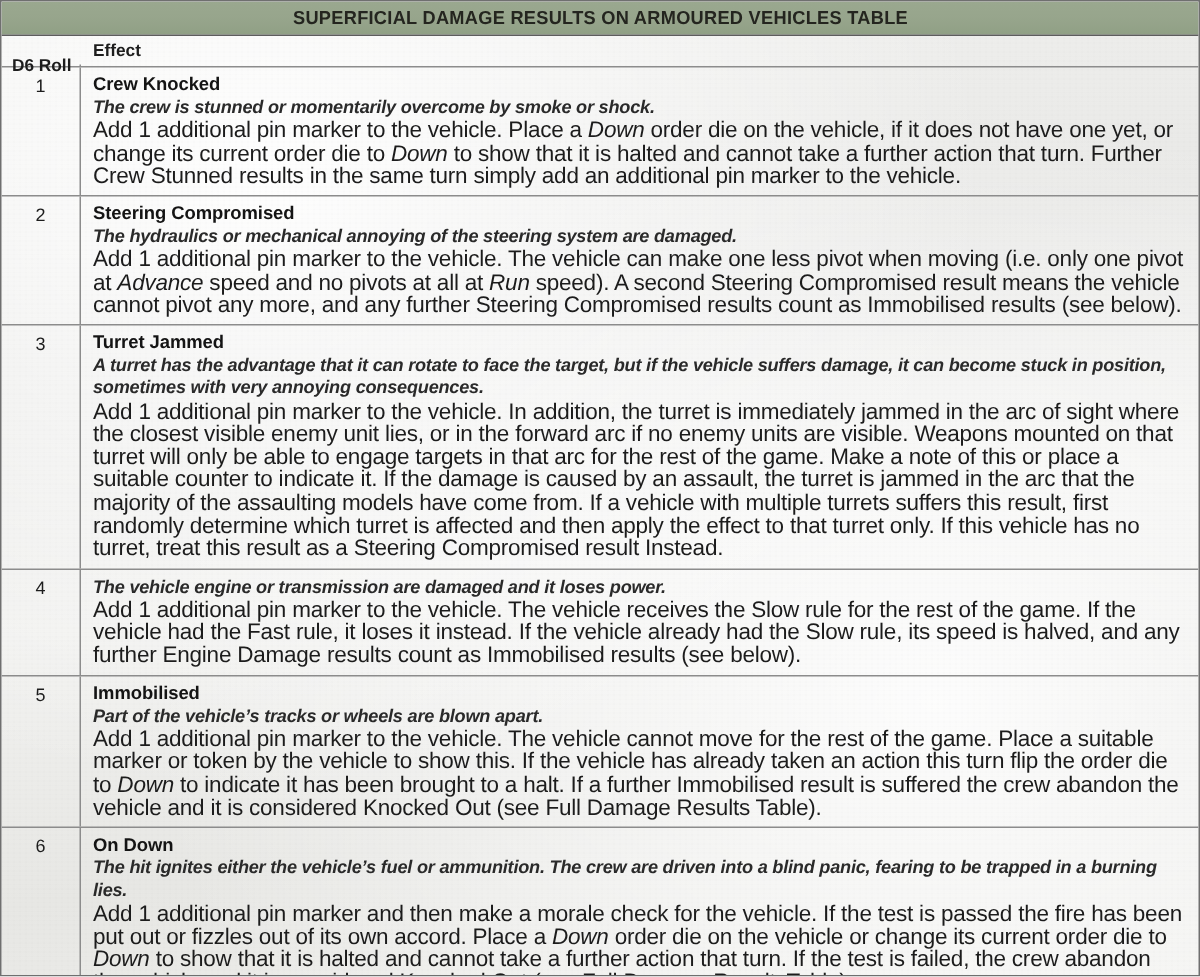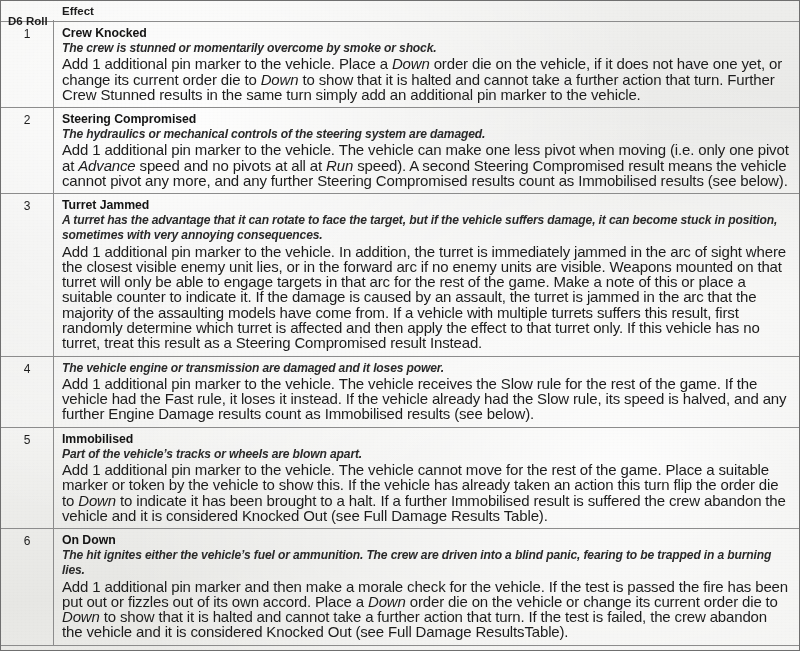--- a/index.html
+++ b/index.html
@@ -165,20 +165,23 @@
     border-top: 1px solid #8c8c8c;
     margin-top: -1px;
   }
 </style>
 </head>
 <body>
 
 <div class="table-wrap">
   <div class="grain"></div>
 
+  <div class="title-bar">
+    <div class="title-text">SUPERFICIAL DAMAGE RESULTS ON ARMOURED VEHICLES TABLE</div>
+  </div>
 
   <div class="col-head">
     <div class="c-roll">D6 Roll</div>
     <div class="c-effect">Effect</div>
   </div>
 
   <div class="rows">
 
     <div class="row">
       <div class="cell-roll">1</div>
@@ -186,21 +189,21 @@
         <div class="eff-title">Crew Knocked</div>
         <div class="eff-flavor">The crew is stunned or momentarily overcome by smoke or shock.</div>
         <div class="eff-body"> Add 1 additional pin marker to the vehicle. Place a <i>Down</i> order die on the vehicle, if it does not have one yet, or change its current order die to <i>Down</i> to show that it is halted and cannot take a further action that turn. Further Crew Stunned results in the same turn simply add an additional pin marker to the vehicle.</div>
       </div>
     </div>
 
     <div class="row">
       <div class="cell-roll">2</div>
       <div class="cell-effect">
         <div class="eff-title">Steering Compromised</div>
-        <div class="eff-flavor">The hydraulics or mechanical controls of the steering system are damaged.</div>
+        <div class="eff-flavor">The hydraulics or mechanical annoying of the steering system are damaged.</div>
         <div class="eff-body">Add 1 additional pin marker to the vehicle. The vehicle can make one less pivot when moving (i.e. only one pivot at <i>Advance</i> speed and no pivots at all at <i>Run</i> speed). A second Steering Compromised result means the vehicle cannot pivot any more, and any further Steering Compromised results count as Immobilised results (see below).</div>
       </div>
     </div>
 
     <div class="row">
       <div class="cell-roll">3</div>
       <div class="cell-effect">
         <div class="eff-title">Turret Jammed</div>
         <div class="eff-flavor">A turret has the advantage that it can rotate to face the target, but if the vehicle suffers damage, it can become stuck in position, sometimes with very annoying consequences.</div>
         <div class="eff-body">Add 1 additional pin marker to the vehicle. In addition, the turret is immediately jammed in the arc of sight where the closest visible enemy unit lies, or in the forward arc if no enemy units are visible. Weapons mounted on that turret will only be able to engage targets in that arc for the rest of the game. Make a note of this or place a suitable counter to indicate it. If the damage is caused by an assault, the turret is jammed in the arc that the majority of the assaulting models have come from. If a vehicle with multiple turrets suffers this result, first randomly determine which turret is affected and then apply the effect to that turret only. If this vehicle has no turret, treat this result as a Steering Compromised result Instead.</div>

